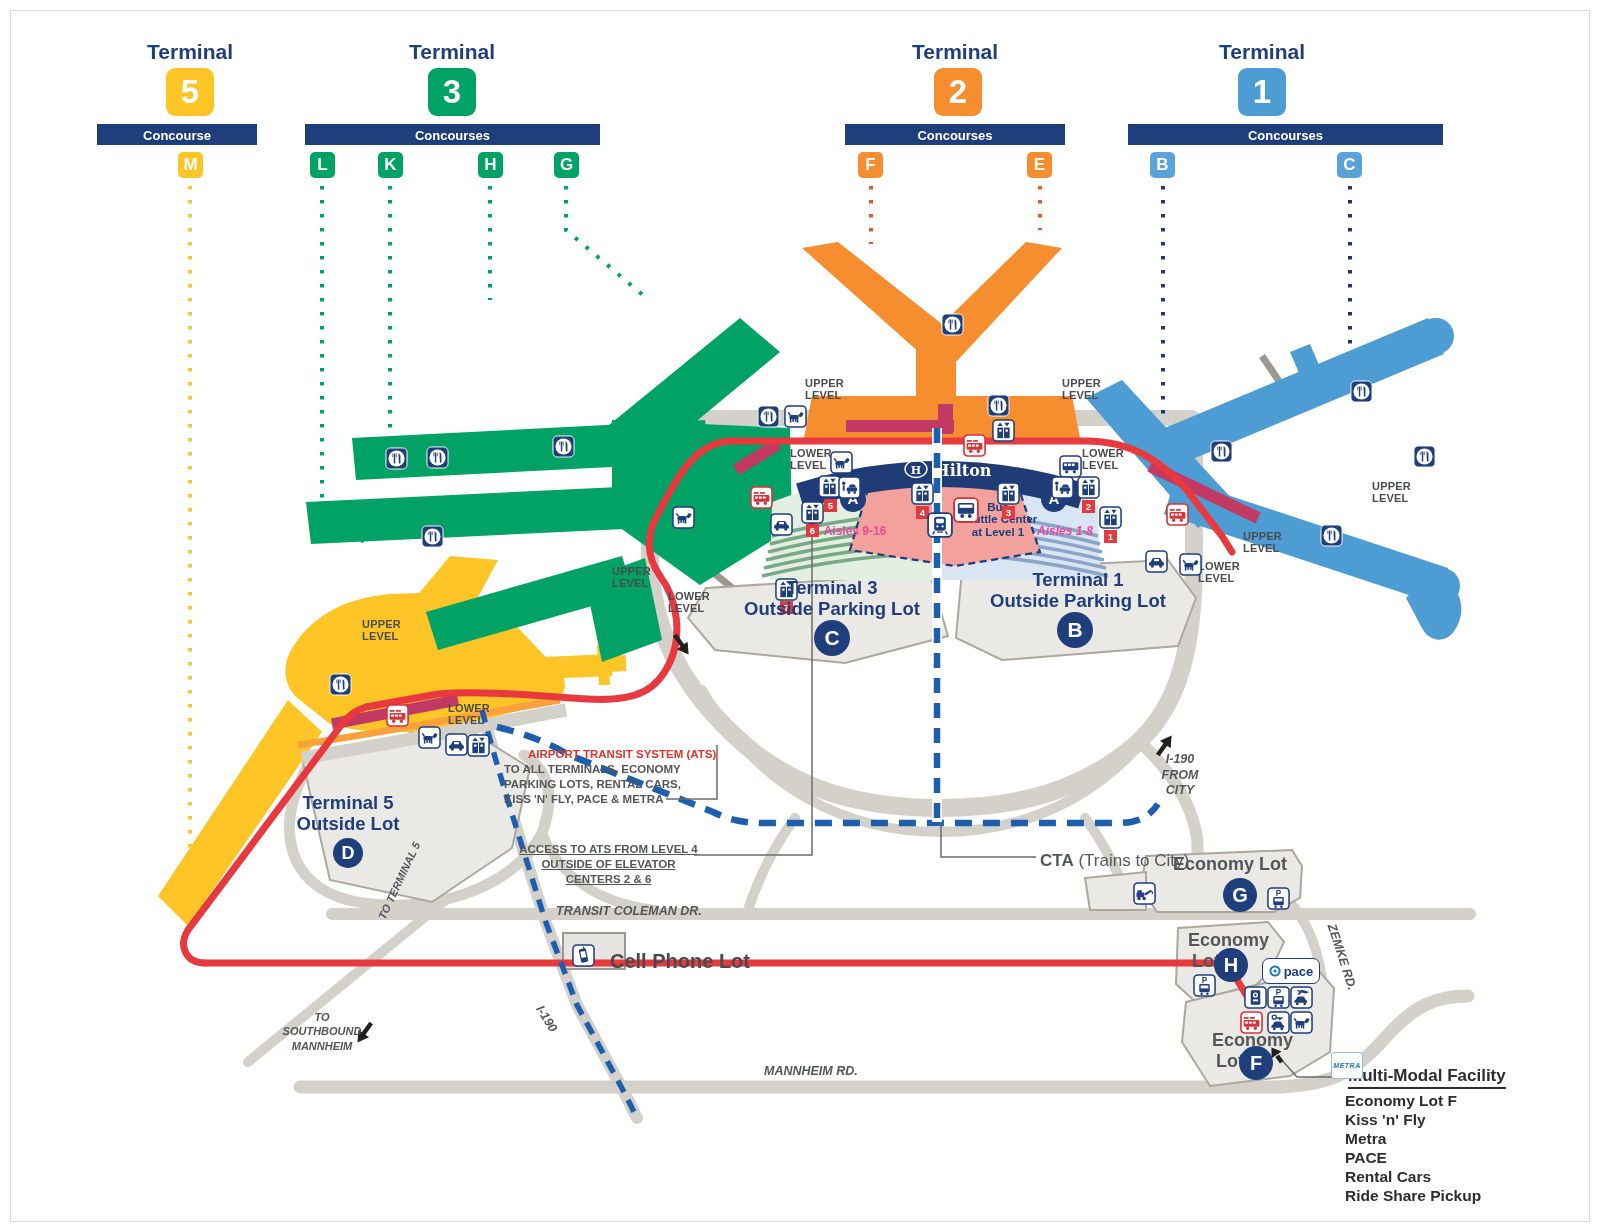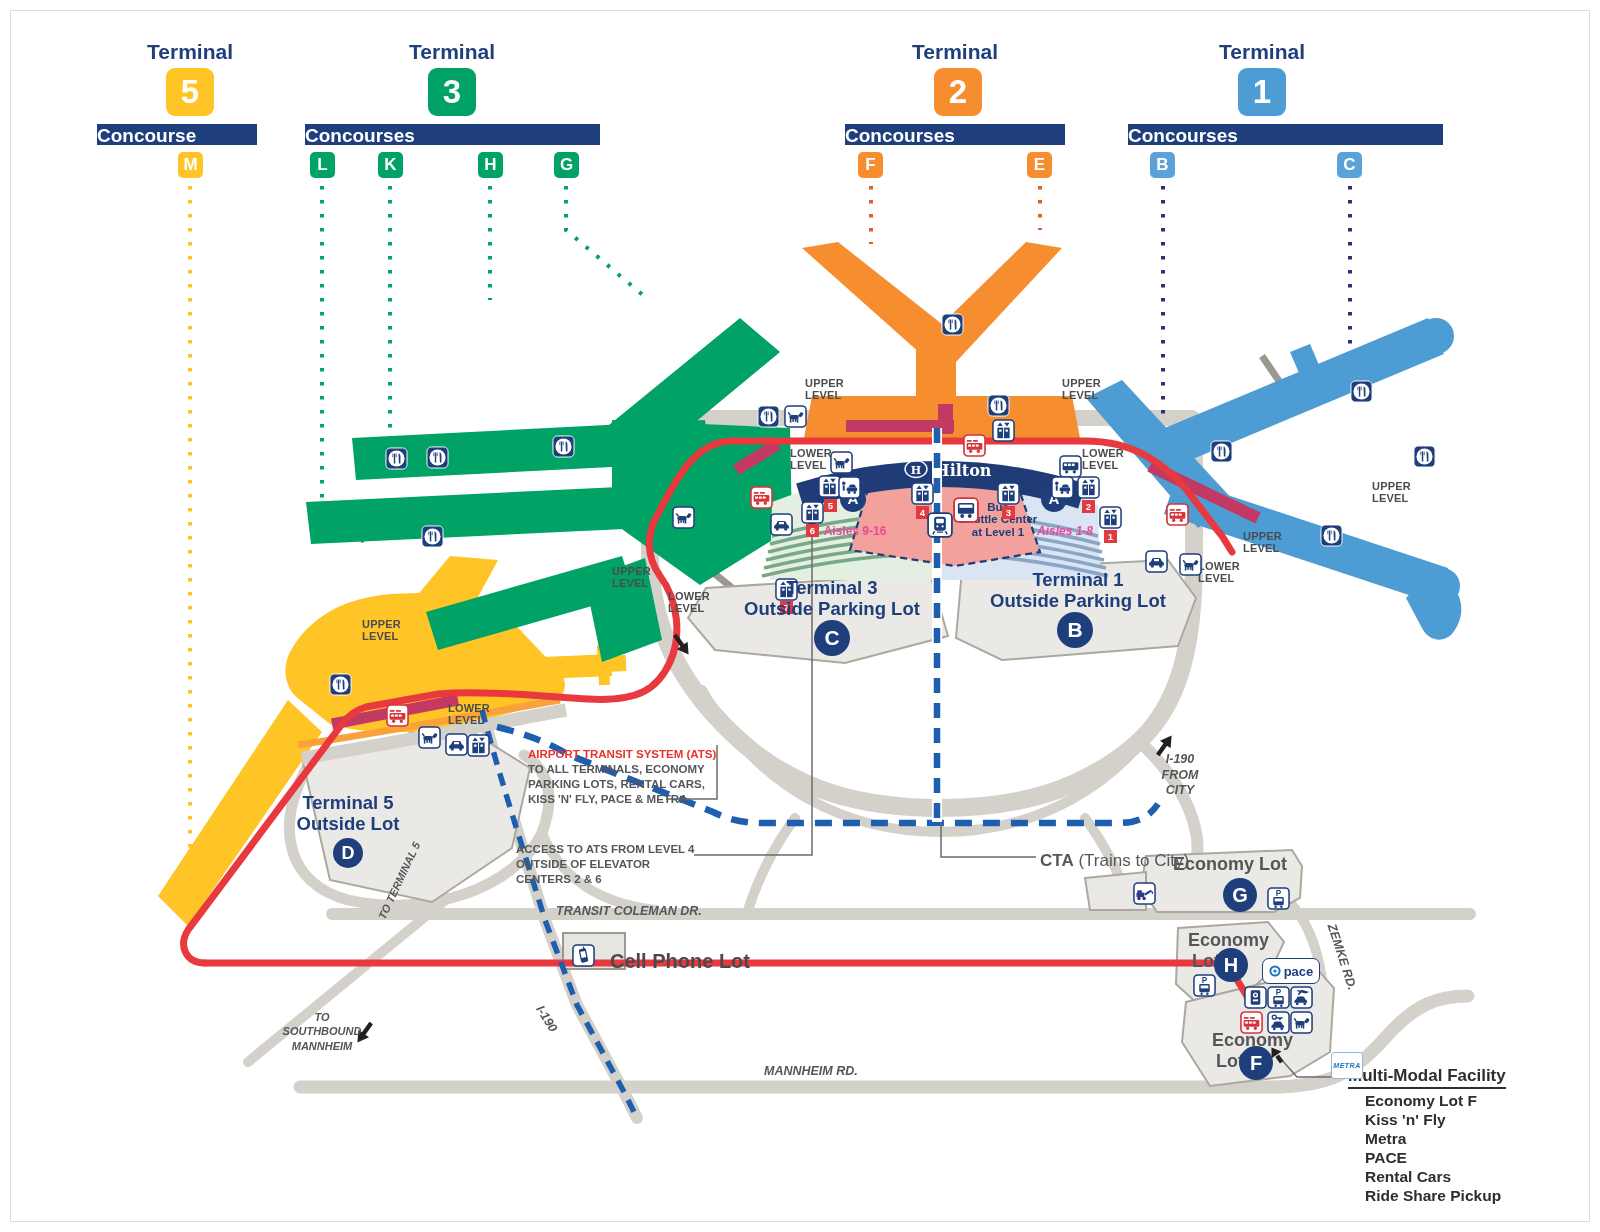--- a/index.html
+++ b/index.html
@@ -4,22 +4,22 @@
 <style>
   html,body{margin:0;padding:0;background:#fff;}
   .stage{position:relative;width:1600px;height:1232px;background:#fff;overflow:hidden;
          font-family:"Liberation Sans",sans-serif;}
   .frame{position:absolute;inset:10px;border:1px solid #dcdcdc;pointer-events:none;}
   .base{position:absolute;left:0;top:0;}
   .lbl{position:absolute;font-weight:bold;color:#58595B;}
   .hdr-word{font-size:21px;color:#1E3E7C;width:160px;text-align:center;}
   .numbox{position:absolute;width:48px;height:48px;border-radius:9px;color:#fff;font-size:33px;
           font-weight:bold;text-align:center;line-height:48px;}
-  .cbar{position:absolute;height:21px;background:#1E3E7C;color:#fff;font-size:19px;font-weight:bold;
-        line-height:23px;}
+  .cbar{position:absolute;height:21px;background:#1E3E7C;color:#fff;font-size:13px;font-weight:bold;
+        text-align:center;line-height:23px;}
   .letterbox{position:absolute;width:25px;height:26px;border-radius:5px;color:#fff;font-size:17px;
              font-weight:bold;text-align:center;line-height:26px;}
   .lvl{font-size:11px;width:48px;line-height:1.12;letter-spacing:.2px;color:#4b4c4f;}
   .pcircle{position:absolute;border-radius:50%;background:#1E3E7C;color:#fff;text-align:center;font-weight:bold;}
   .c36{width:36px;height:36px;line-height:36px;font-size:21px;}
   .c34{width:34px;height:34px;line-height:34px;font-size:20px;}
   .c30{width:30px;height:30px;line-height:30px;font-size:18px;}
   .acircle{width:26px;height:26px;line-height:26px;font-size:15px;}
   .plot{font-size:18.5px;color:#1E3E7C;text-align:center;line-height:1.12;font-weight:bold;position:absolute;}
   .econ{font-size:18px;color:#55565A;font-weight:bold;position:absolute;}
@@ -29,21 +29,21 @@
   .ic.lg{width:26px;height:26px;}
   .pre{white-space:pre-line;}
   .road-lbl{font-size:12.5px;font-style:italic;color:#55565A;}
   .mg{position:absolute;font-size:34px;font-weight:bold;color:#6D6E71;letter-spacing:2px;word-spacing:34px;
       width:300px;text-align:center;}
   .aisles{position:absolute;font-size:12px;color:#ec4899;font-weight:bold;width:110px;text-align:center;}
   .shuttle-txt{position:absolute;font-size:11.5px;color:#1E3E7C;font-weight:bold;width:100px;text-align:center;line-height:1.08;}
   .ats-title{position:absolute;font-size:11.5px;font-weight:bold;color:#E8332B;}
   .ats-desc{position:absolute;font-size:11.5px;font-weight:bold;color:#55565A;line-height:1.3;}
   .mm-title{position:absolute;font-size:17px;font-weight:bold;color:#2e2e30;border-bottom:2px solid #2e2e30;padding-bottom:1px;}
-  .mm-items{position:absolute;font-size:15.5px;font-weight:bold;color:#2e2e30;line-height:1.22;margin-left:20px;}
+  .mm-items{position:absolute;font-size:15.5px;font-weight:bold;color:#2e2e30;line-height:1.22;}
   .brandbox{position:absolute;background:#fff;display:flex;align-items:center;justify-content:center;}
   .pacebox{width:56px;height:24px;border:1.5px solid #1E3E7C;border-radius:7px;gap:3px;}
   .pacebox span{font-size:13px;font-weight:bold;color:#1E3E7C;}
   .metrabox{width:30px;height:25px;border:1.5px solid #8FBBDF;border-radius:3px;}
   .metrabox span{font-size:7px;font-weight:bold;font-style:italic;color:#1B75BB;letter-spacing:.5px;}
   .cta-lbl{position:absolute;font-size:17px;color:#55565A;}
   .cta-lbl b{font-weight:bold;}
 </style>
 </head>
 <body>
@@ -577,24 +577,24 @@
 <div class="lbl road-lbl" style="left:545px;top:1003px;transform:rotate(58deg);transform-origin:0 0;">I-190</div>
 <div class="lbl road-lbl pre" style="left:1135px;top:752px;width:90px;text-align:center;line-height:1.25;">I-190
 FROM
 CITY</div>
 <div class="lbl road-lbl pre" style="left:262px;top:1010px;width:120px;text-align:center;font-size:11px;line-height:1.3;">TO
 SOUTHBOUND
 MANNHEIM</div>
 <div class="lbl road-lbl" style="left:376px;top:916px;font-size:11px;transform:rotate(-65deg);transform-origin:0 0;">TO TERMINAL 5</div>
 
 <div class="ats-title" style="left:528px;top:748px;">AIRPORT TRANSIT SYSTEM (ATS)</div>
-<div class="ats-desc pre" style="left:528px;top:762px;">TO ALL TERMINALS, ECONOMY
+<div class="ats-desc pre" style="left:504px;top:762px;">TO ALL TERMINALS, ECONOMY
 PARKING LOTS, RENTAL CARS,
 KISS 'N' FLY, PACE &amp; METRA</div>
-<div class="ats-desc pre" style="left:516px;top:842px;width:185px;text-align:left;">ACCESS TO ATS FROM LEVEL 4
+<div class="ats-desc pre" style="left:516px;top:842px;width:185px;text-align:center;text-decoration:underline;">ACCESS TO ATS FROM LEVEL 4
 OUTSIDE OF ELEVATOR CENTERS 2 &amp; 6</div>
 <div class="cta-lbl" style="left:1040px;top:851px;">
   <b>CTA</b><span> (Trains to City)</span>
 </div>
 
 <div class="mm-title" style="left:1348px;top:1066px;">Multi-Modal Facility</div>
 <div class="mm-items" style="left:1345px;top:1092px;">
   <span style="display:block;">Economy Lot F</span>
   <span style="display:block;">Kiss 'n' Fly</span>
   <span style="display:block;">Metra</span>

